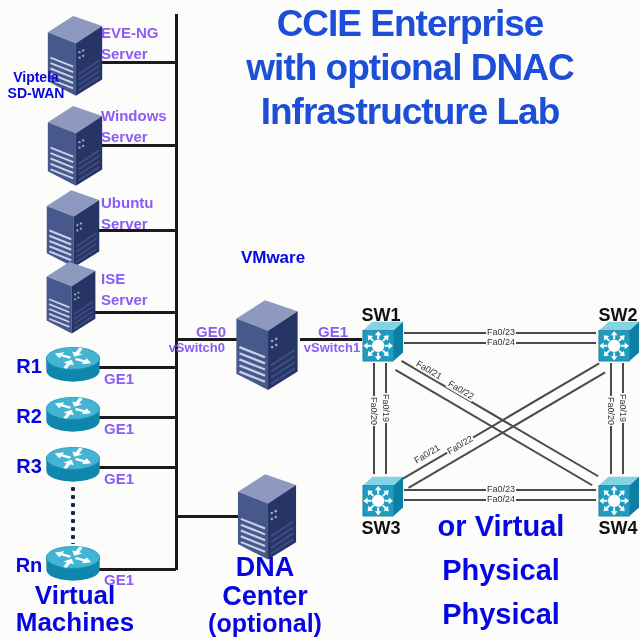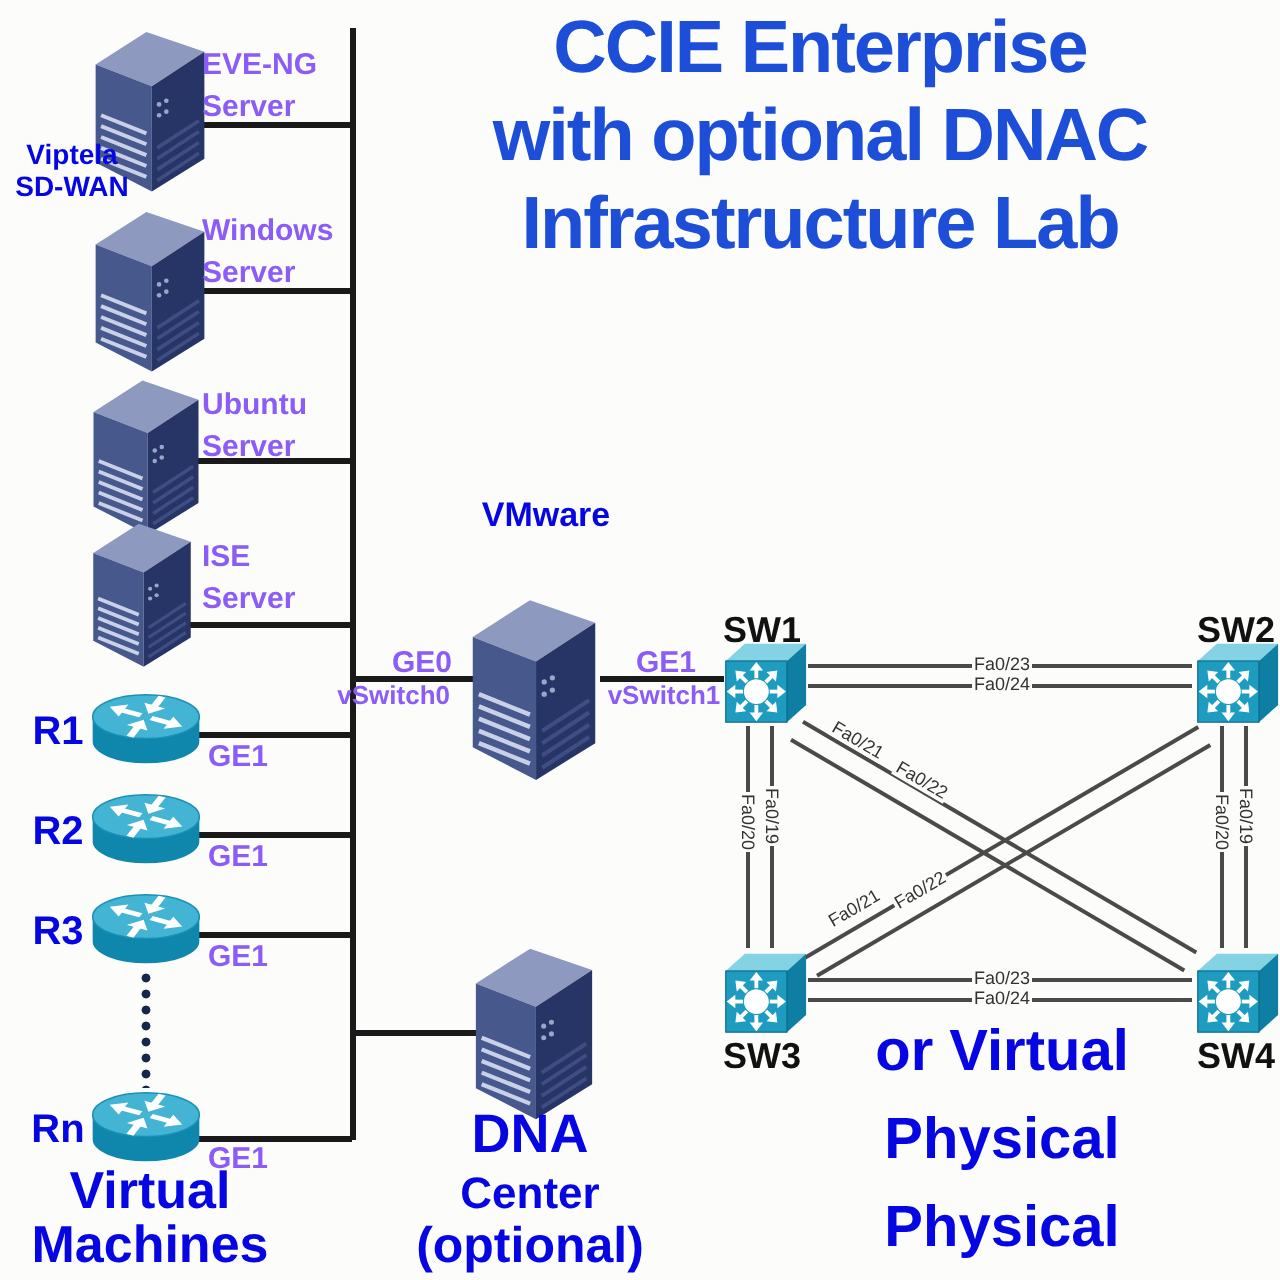--- a/index.html
+++ b/index.html
@@ -203,21 +203,21 @@
   <div class="abs navy" style="left:190px;top:323px;width:42px;text-align:center;font-size:15px;">GE0</div>
   <div class="abs navy" style="left:165px;top:340px;width:60px;text-align:right;font-size:13px;">vSwitch0</div>
   <div class="abs navy" style="left:312px;top:323px;width:42px;text-align:center;font-size:15px;">GE1</div>
   <div class="abs navy" style="left:302px;top:340px;width:60px;text-align:center;font-size:13px;">vSwitch1</div>
 
   <svg class="icon" style="left:236px;top:468px;" width="62" height="94" viewBox="0 0 64 96">
       <use href="#sym-server"></use>
     </svg>
   <div class="blue-caption" style="left:195px;top:553px;width:140px;">
     <div style="font-size:27px;line-height:29px;">DNA</div>
-    <div style="font-size:22px;line-height:29px;">Center</div>
+    <div style="font-size:27px;line-height:29px;">Center</div>
     <div style="font-size:25px;line-height:24px;">(optional)</div>
   </div>
 
   <div class="link hlink" style="top:332px;"></div>
   <div class="link hlink" style="top:342px;"></div>
   <div class="link hlink" style="top:489px;"></div>
   <div class="link hlink" style="top:499px;"></div>
   <div class="link vlink" style="left:373px;"></div>
   <div class="link vlink" style="left:385px;"></div>
   <div class="link vlink" style="left:610px;"></div>

